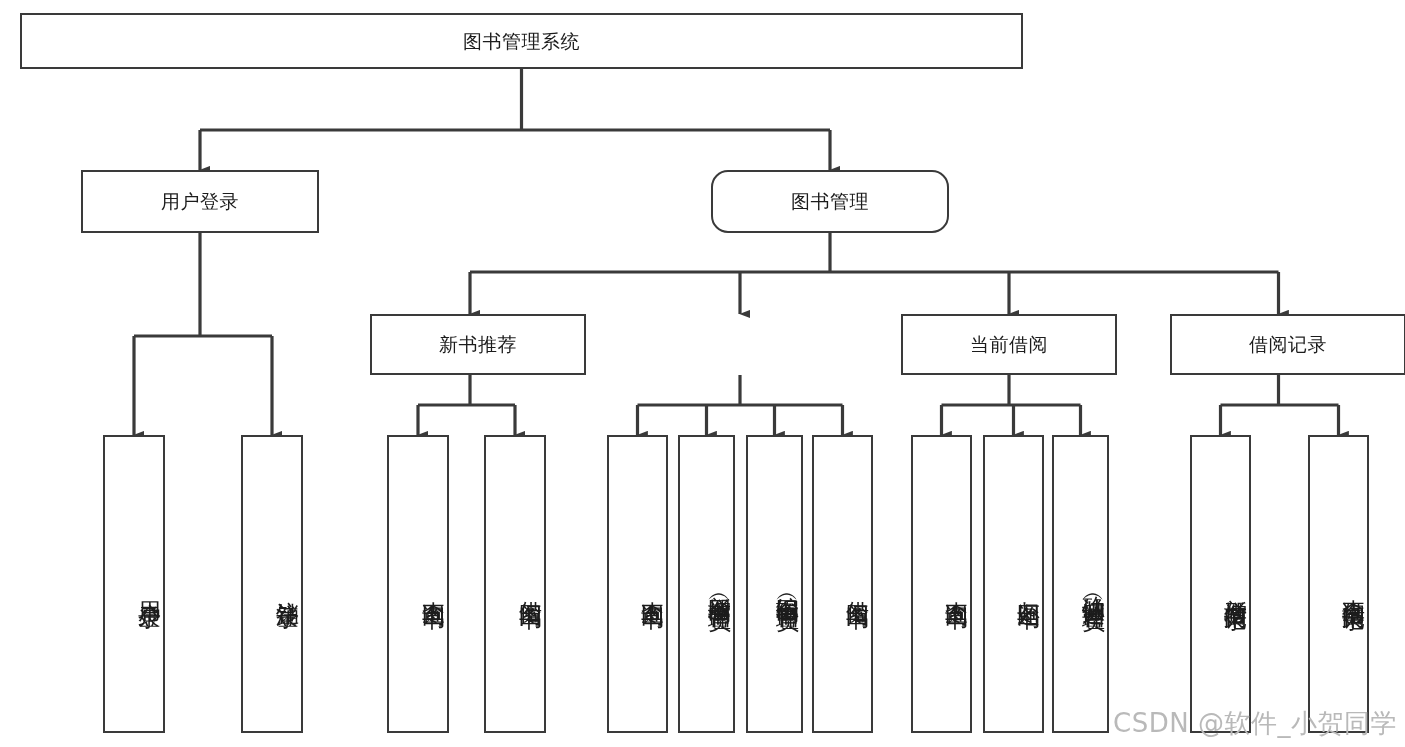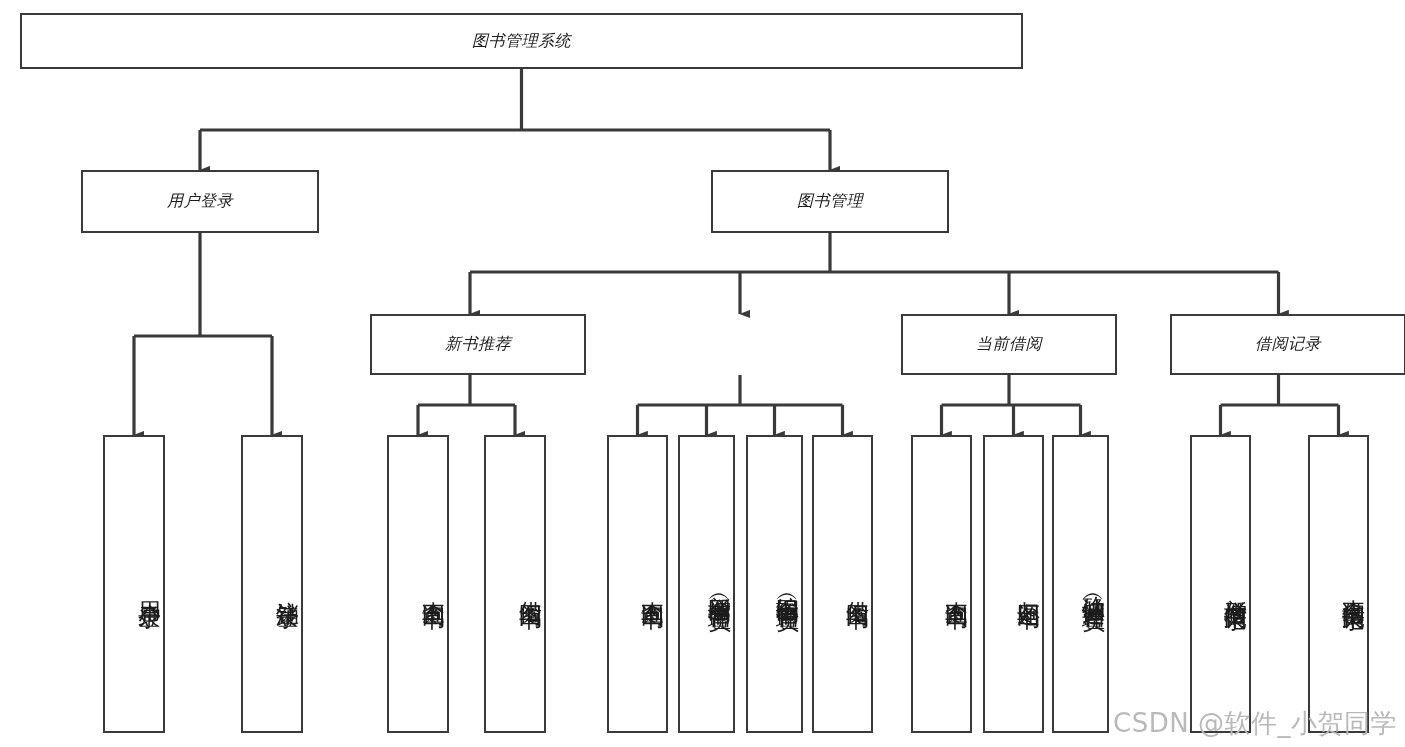--- a/index.html
+++ b/index.html
@@ -29,23 +29,22 @@
     box-sizing: border-box;
     background: #ffffff;
     border: 2.5px solid #3a3a3a;
     display: flex;
     align-items: center;
     justify-content: center;
     color: #1c1c1c;
     line-height: 1.18;
   }
   .node.horizontal {
-    font-size: 16px;
+    font-size: 19px;
     letter-spacing: 0.5px;
-    font-style: italic;
   }
   .node.vertical {
     writing-mode: vertical-rl;
     text-orientation: upright;
     font-size: 23px;
     letter-spacing: 2px;
     align-items: flex-start;
     justify-content: center;
     padding-top: 6px;
   }
@@ -118,21 +117,21 @@
       </g>
   </svg>
 
   <div class="node horizontal" style="left: 20px; top: 13px; width: 1003px; height: 56px;">
     <span class="node-label">图书管理系统</span>
   </div>
 
   <div class="node horizontal" style="left: 81px; top: 170px; width: 238px; height: 63px;">
     <span class="node-label">用户登录</span>
   </div>
-  <div class="node horizontal" style="left: 711px; top: 170px; width: 238px; height: 63px;">
+  <div class="node horizontal" style="left: 711px; top: 170px; width: 238px; height: 63px; border-radius: 17px;">
     <span class="node-label">图书管理</span>
   </div>
 
   <div class="node horizontal" style="left: 370px; top: 314px; width: 216px; height: 61px;">
     <span class="node-label">新书推荐</span>
   </div>
   <div class="node horizontal" style="left: 901px; top: 314px; width: 216px; height: 61px; text-align: center;">
     <span class="node-label">当前借阅</span>
   </div>
   <div class="node horizontal" style="left: 1170px; top: 314px; width: 236px; height: 61px;">

